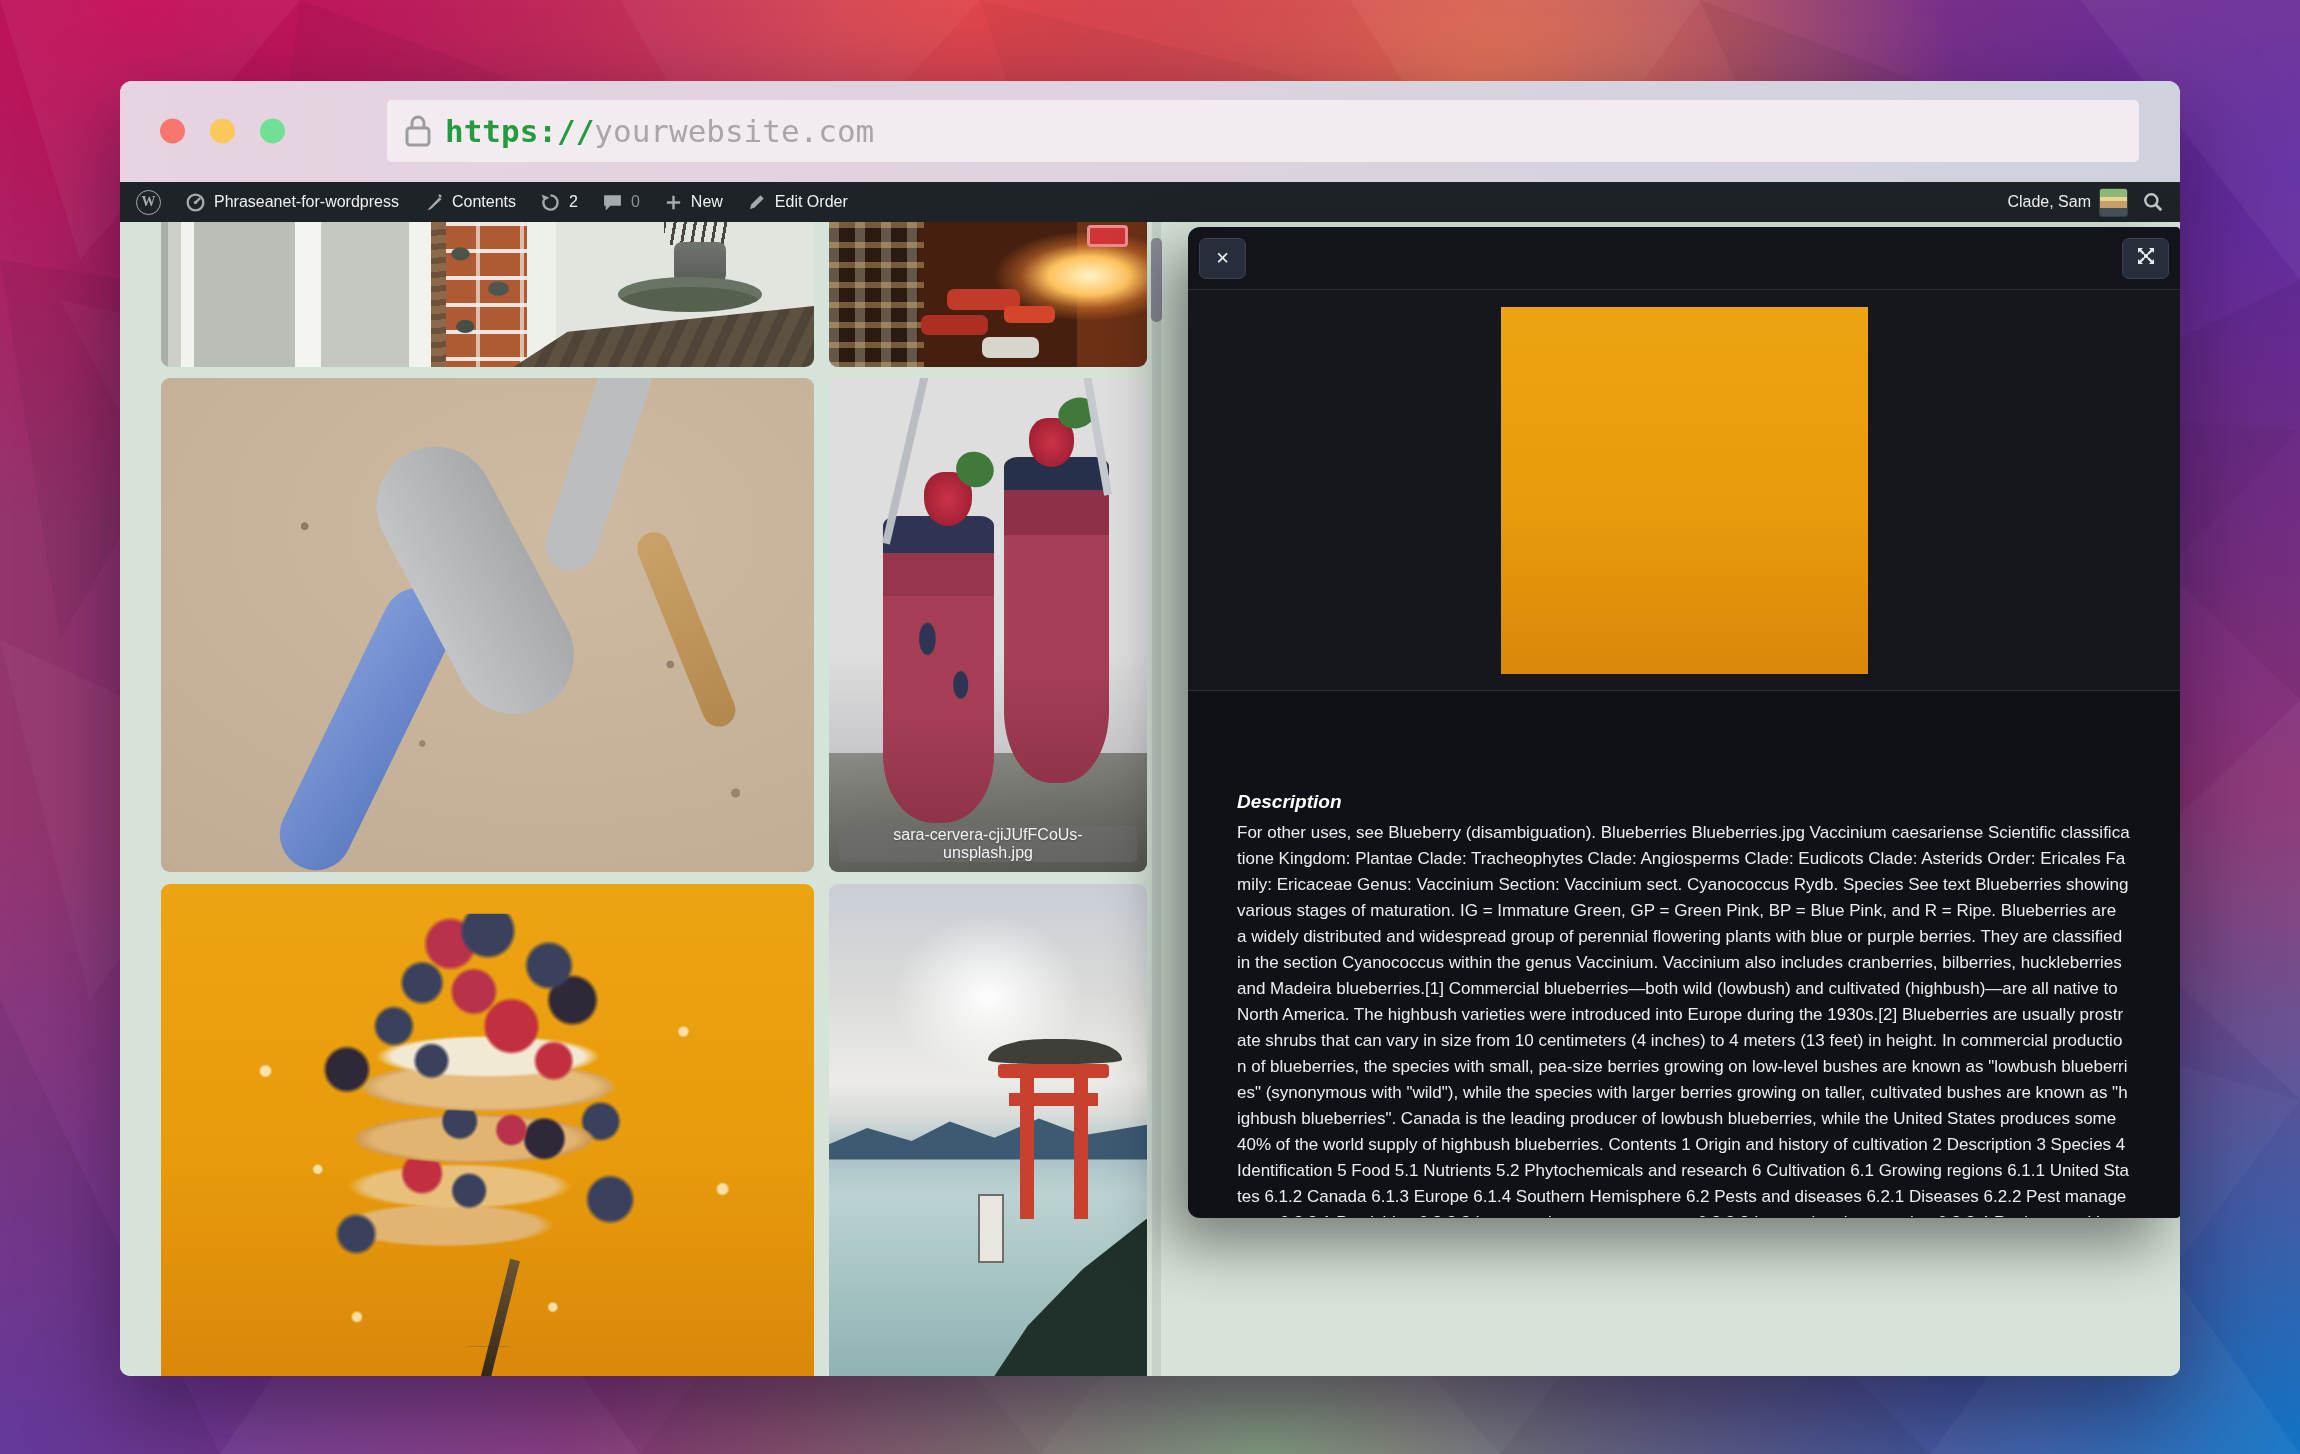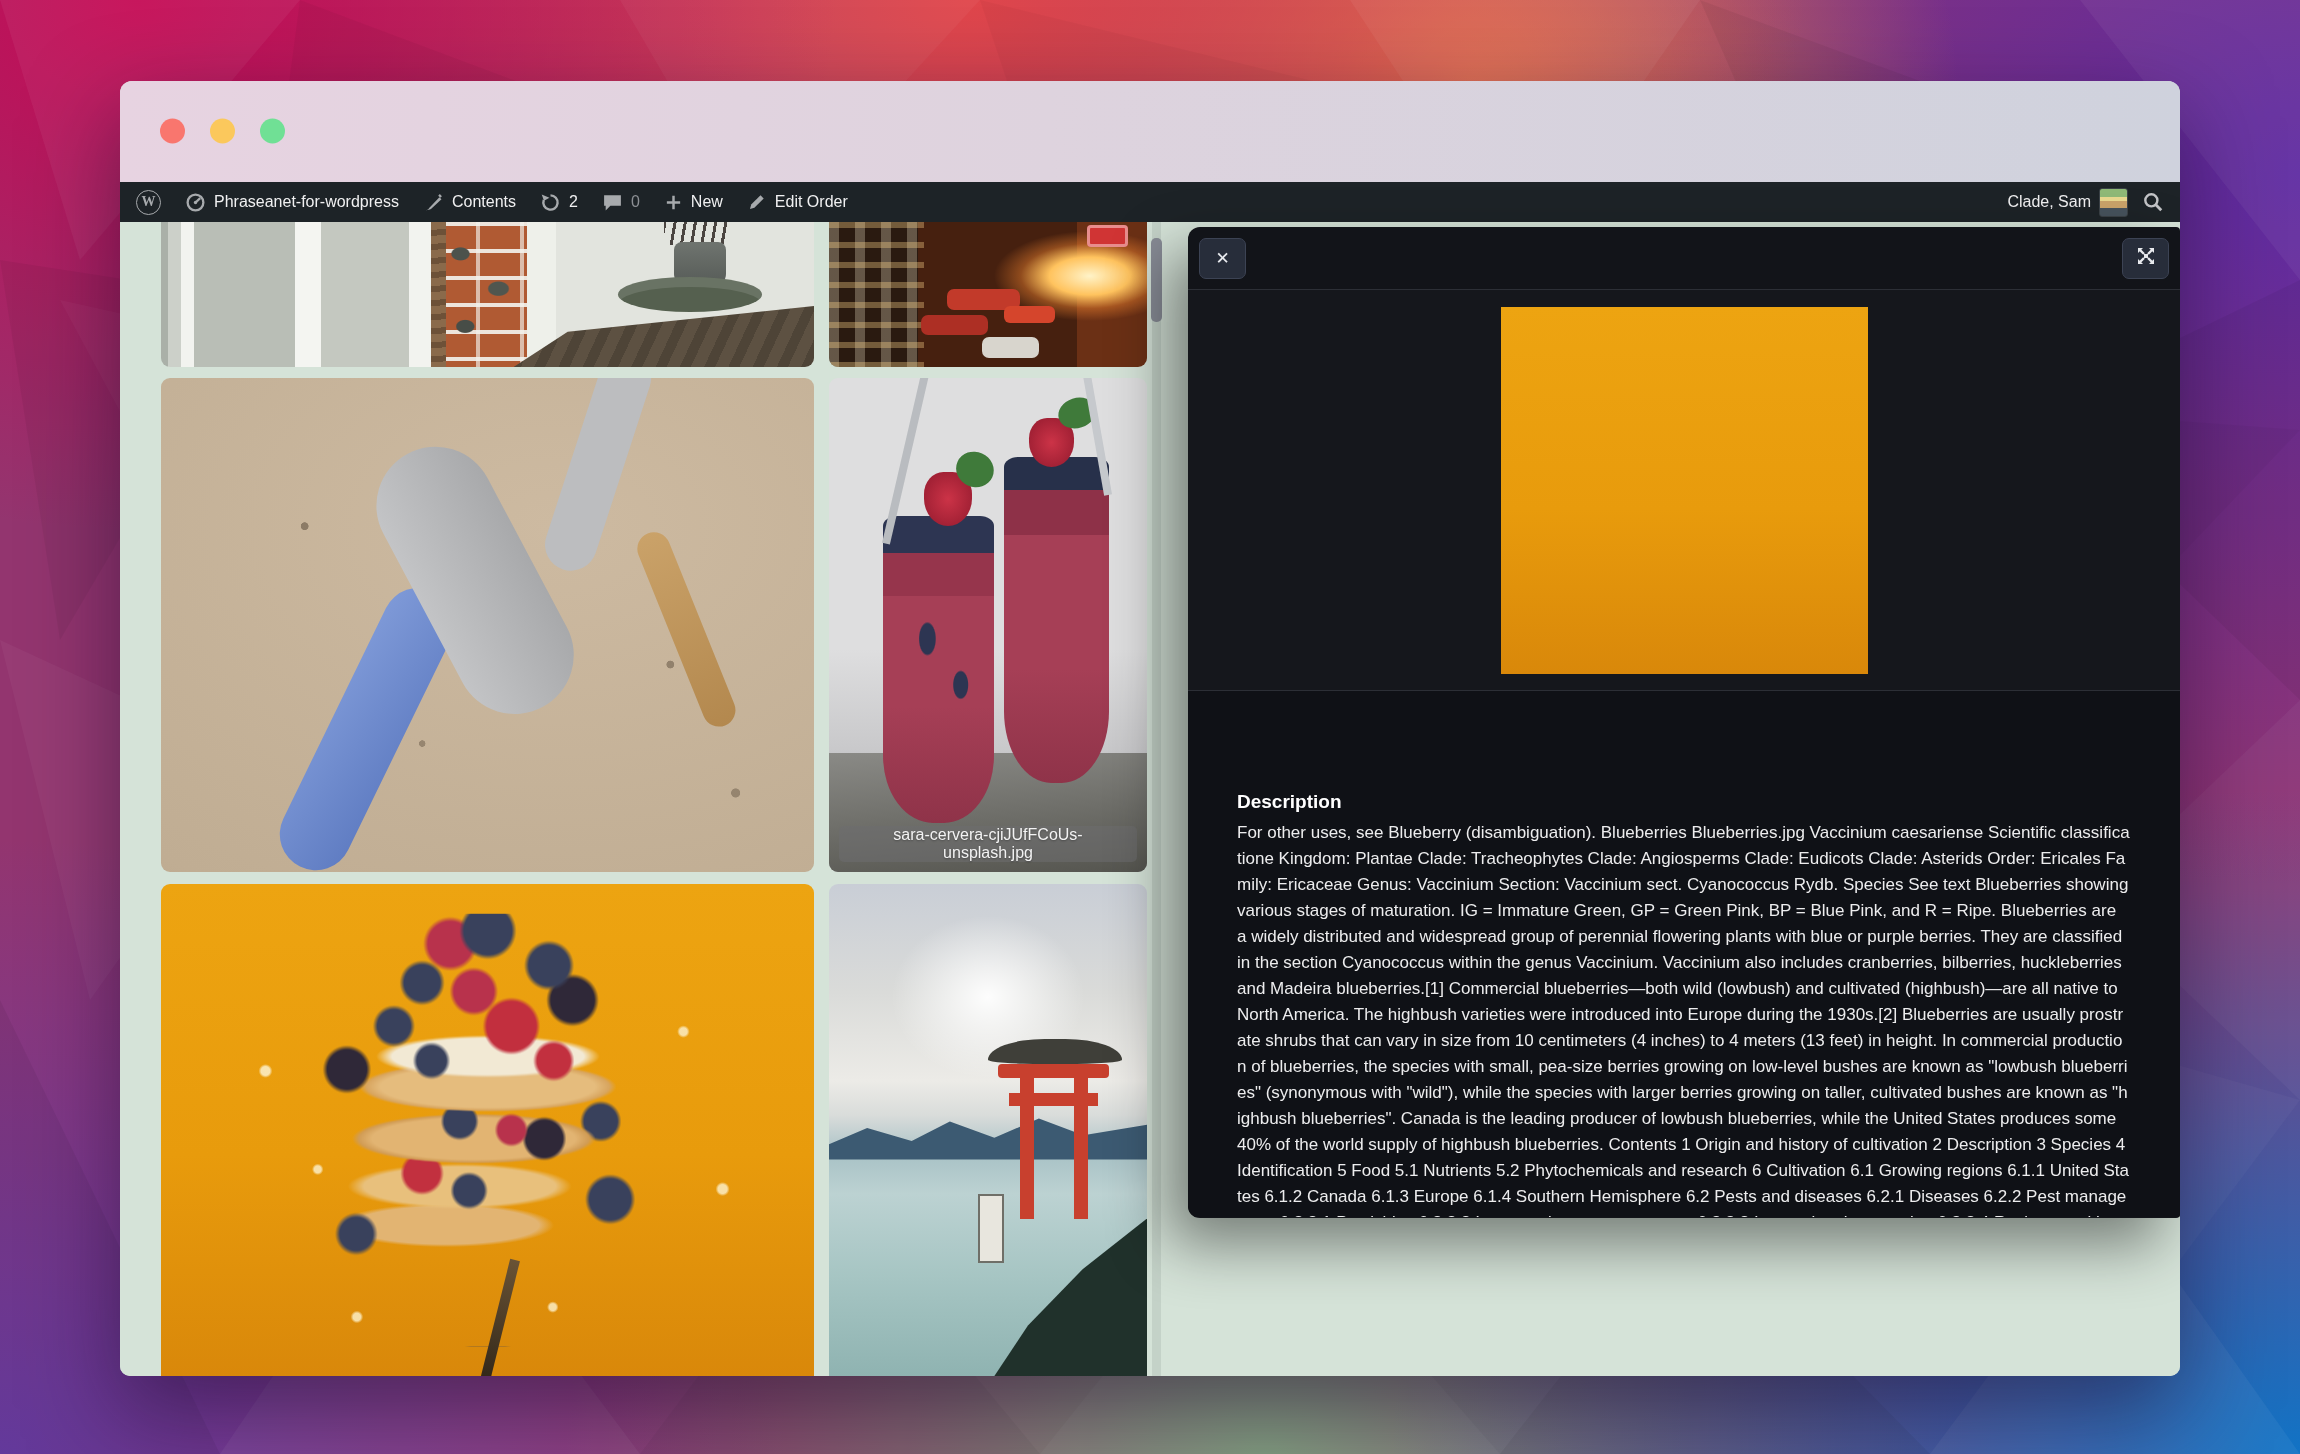--- a/index.html
+++ b/index.html
@@ -210,21 +210,21 @@
     display:flex;align-items:center;justify-content:space-between;padding:0 11px;box-sizing:border-box;
   }
   .pbtn{
     width:47px;height:41px;border-radius:7px;background:#272d3a;border:1px solid #3c4354;
     display:flex;align-items:center;justify-content:center;color:#e8eaee;font-size:17px;cursor:pointer;
   }
   .panel-title{position:absolute;left:0;right:0;text-align:center;font-size:23px;color:#fdfdfd;pointer-events:none;}
   .media-stage{height:400px;background:#15171c;display:flex;align-items:center;justify-content:center;}
   .stage-img{position:relative;width:367px;height:367px;overflow:hidden;}
   .panel-desc{height:527px;background:#0f1116;padding:100px 50px 0 49px;box-sizing:border-box;overflow:hidden;border-top:1px solid #2c2f36;}
-  .panel-desc h3{margin:0 0 7px 0;font-size:19px;font-weight:bold;color:#fff;}
+  .panel-desc h3{margin:0 0 7px 0;font-size:19px;font-weight:bold;color:#fff;font-style:italic;}
   .panel-desc p{margin:0;font-size:17px;line-height:26px;color:#ededee;word-break:break-all;}
 </style>
 </head>
 <body>
 
 <svg class="facets" xmlns="http://www.w3.org/2000/svg">
   <polygon points="0,0 300,0 80,260" fill="#fff" opacity=".05"></polygon>
   <polygon points="300,0 620,120 260,300" fill="#000" opacity=".04"></polygon>
   <polygon points="620,0 980,0 760,240" fill="#fff" opacity=".04"></polygon>
   <polygon points="980,0 1350,90 1080,300" fill="#000" opacity=".03"></polygon>
@@ -246,20 +246,30 @@
   <polygon points="1950,1000 2300,1100 2150,1300" fill="#fff" opacity=".03"></polygon>
 </svg>
 
 <div class="window">
 
   <div class="titlebar">
     <div class="lights">
       <span class="light r"></span>
       <span class="light y"></span>
       <span class="light g"></span>
+    </div>
+    <div class="urlbar">
+      <span class="lock">
+        <svg width="26" height="34" viewBox="0 0 26 34">
+            <rect x="2" y="14" width="22" height="17" rx="3" fill="none" stroke="#9b9ba0" stroke-width="3"></rect>
+            <path d="M7 14 v-5 a6 6 0 0 1 12 0 v5" fill="none" stroke="#9b9ba0" stroke-width="3"></path>
+          </svg>
+      </span>
+      <span class="scheme">https://</span>
+        <span class="host">yourwebsite.com</span>
     </div>
   </div>
 
   <div class="adminbar">
     <span class="ab-item">
       <span class="wp-circ">W</span>
     </span>
     <span class="ab-item">
       <span>
         <svg width="21" height="21" viewBox="0 0 20 20">

